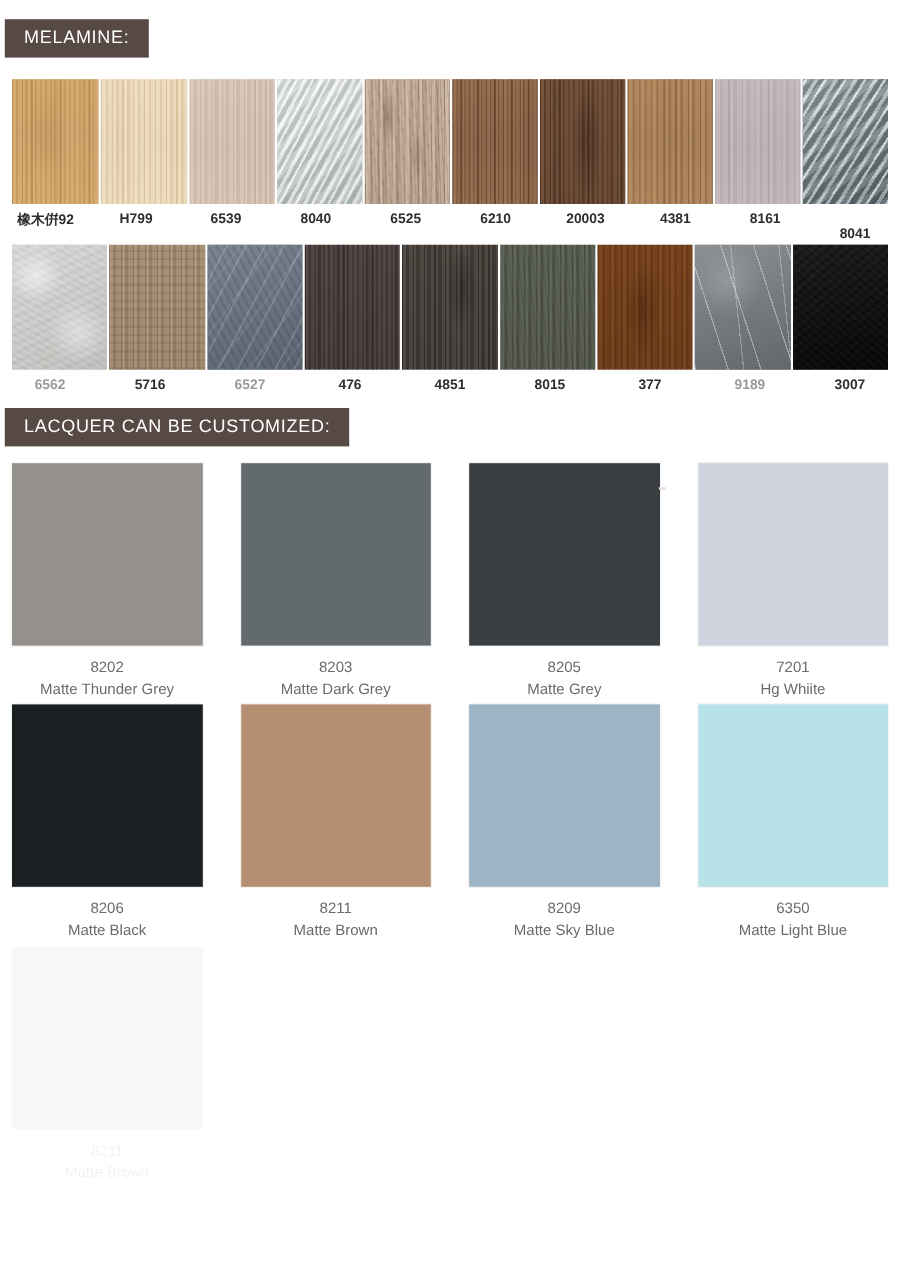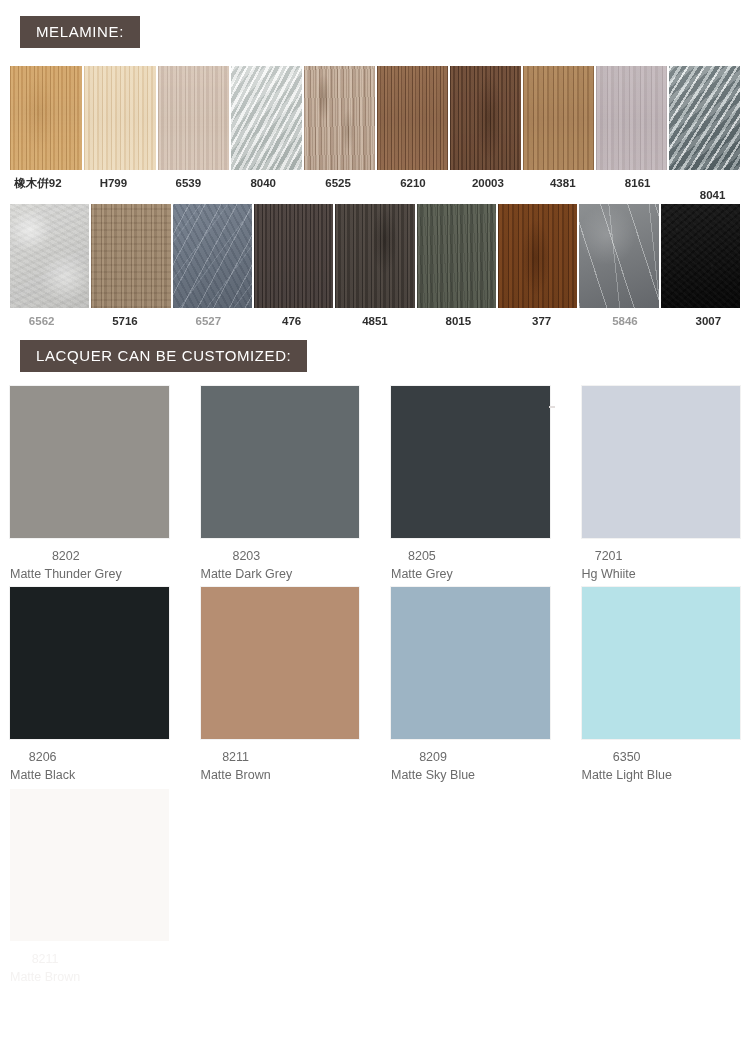--- a/index.html
+++ b/index.html
@@ -19,21 +19,21 @@
   .banner {
     display: inline-block;
     background: #574a45;
     color: #ffffff;
     font-size: 15px;
     letter-spacing: .6px;
     padding: 8px 16px 9px 16px;
     line-height: 1;
     white-space: nowrap;
   }
-  .banner-wrap { padding-left: 20px; }
+  .banner-wrap { padding-left: 4px; }
 
   #melamine-banner-wrap { padding-top: 16px; }
   #lacquer-banner-wrap  { padding-top: 6px; }
 
   
   .melamine-row {
     display: flex;
     margin: 0 10px;
     height: 104px;
     gap: 2px;
@@ -68,21 +68,21 @@
   .lacquer-grid {
     margin: 14px 10px 0 10px;
     display: grid;
     grid-template-columns: repeat(4, 1fr);
     column-gap: 32px;
     row-gap: 0px;
   }
   .swatch-cell {
     display: flex;
     flex-direction: column;
-    align-items: flex-start;
+    align-items: center;
     margin-bottom: 4px;
   }
   .swatch {
     height: 152px;
     width: 100%;
     box-shadow: 0 0 0 1px rgba(0,0,0,0.05);
   }
   .swatch-caption {
     text-align: center;
     padding-top: 9px;
@@ -153,21 +153,21 @@
     <div class="strip" style="flex: 1 1 0%; background: radial-gradient(3% 3% at 20% 25%, rgba(255, 255, 255, 0.05), transparent 70%), radial-gradient(4% 4% at 65% 60%, rgba(255, 255, 255, 0.04), transparent 70%), repeating-linear-gradient(40deg, rgba(255, 255, 255, 0.024) 0px, rgba(255, 255, 255, 0.024) 2px, transparent 2px, transparent 5px), repeating-linear-gradient(-40deg, rgba(0, 0, 0, 0.3) 0px, rgba(0, 0, 0, 0.3) 2px, transparent 2px, transparent 6px), linear-gradient(170deg, rgb(29, 29, 29), rgb(8, 8, 8)), rgb(20, 20, 20);"></div>
   </div>
 <div class="melamine-labels" id="melamine-labels-2">
     <div class="lbl muted" style="flex: 1 1 0%;">6562</div>
     <div class="lbl" style="flex: 1 1 0%;">5716</div>
     <div class="lbl muted" style="flex: 1 1 0%;">6527</div>
     <div class="lbl" style="flex: 1 1 0%;">476</div>
     <div class="lbl" style="flex: 1 1 0%;">4851</div>
     <div class="lbl" style="flex: 1 1 0%;">8015</div>
     <div class="lbl" style="flex: 1 1 0%;">377</div>
-    <div class="lbl muted" style="flex: 1 1 0%;">5846</div>
+    <div class="lbl muted" style="flex: 1 1 0%;">9189</div>
     <div class="lbl" style="flex: 1 1 0%;">3007</div>
   </div>
 
 <div class="banner-wrap" id="lacquer-banner-wrap">
   <span class="banner">LACQUER CAN BE CUSTOMIZED:</span>
 </div>
 
 <div class="speck"></div>
 
 <div class="lacquer-grid" id="lacquer-grid">

